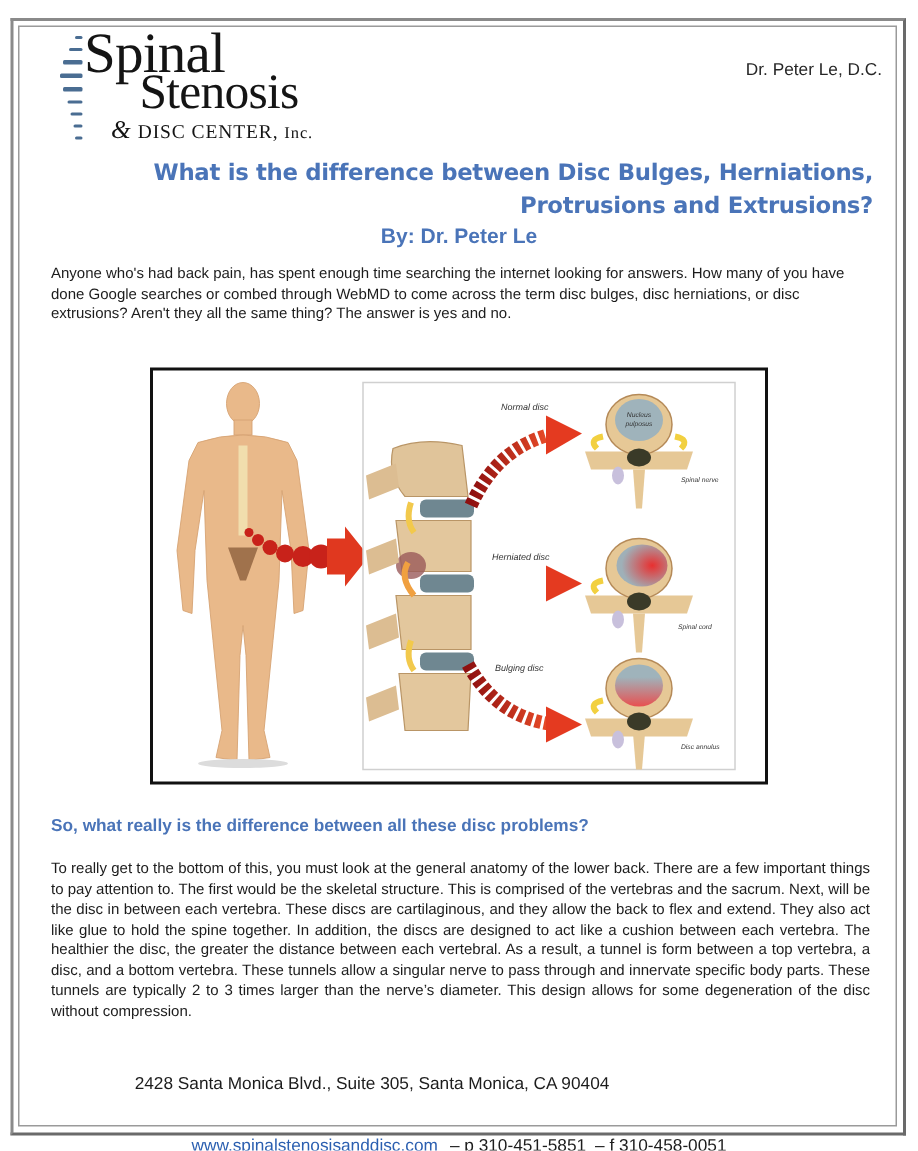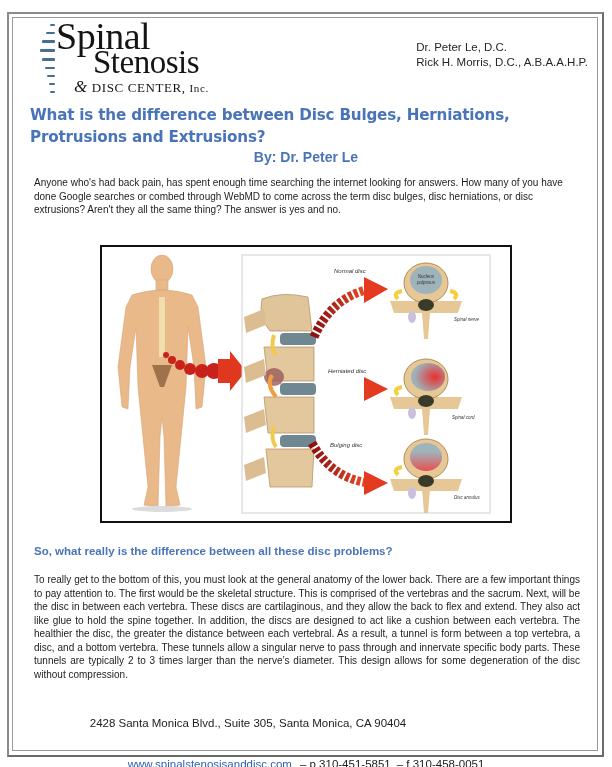--- a/index.html
+++ b/index.html
@@ -34,21 +34,21 @@
     font-family: "Liberation Serif", "DejaVu Serif", serif;
     font-size: 13px; letter-spacing: 0.6px; color: #141414; line-height: 16px;
   }
   .logo-line3 .amp { font-size: 17px; font-style: italic; margin-right: 4px; }
   .logo-line3 .inc { font-size: 11px; }
 
   .doctors { position: absolute; right: 24px; top: 40px; text-align: left; font-size: 11.5px; line-height: 15px; color: #262626; }
 
   
   .title {
-    position: absolute; left: 30px; width: 552px; top: 104px; text-align: left;
+    position: absolute; left: 30px; width: 552px; top: 104px; text-align: right;
     font-family: "DejaVu Sans", sans-serif; font-weight: bold; color: #4a74b8;
     font-size: 15.2px; line-height: 22px; letter-spacing: -0.2px;
   }
   .byline {
     position: absolute; left: 30px; width: 552px; top: 149px; text-align: center;
     font-weight: bold; color: #4a74b8; font-size: 14px;
   }
 
   .para {
     position: absolute; left: 34px; width: 546px; font-size: 10px; line-height: 13.5px;
@@ -95,21 +95,20 @@
   <div class="logo-line1">Spinal</div>
   <div class="logo-line2">Stenosis</div>
   <div class="logo-line3">
     <span class="amp">&amp;</span><span>DISC CENTER,</span>
     <span class="inc">Inc.</span>
   </div>
 </div>
 
 <div class="doctors">
   <div>Dr. Peter Le, D.C.</div>
-  <div>Rick H. Morris,  D.C., A.B.A.A.H.P.</div>
 </div>
 
 <div class="title">
   <div>What is the difference between Disc Bulges, Herniations,</div>
   <div>Protrusions and Extrusions?</div>
 </div>
 <div class="byline">By: Dr. Peter Le</div>
 
 <div class="para intro">Anyone who's had back pain, has spent enough time searching the internet looking for answers. How many of you have done Google searches or combed through WebMD to come across the term disc bulges, disc herniations, or disc extrusions? Aren't they all the same thing? The answer is yes and no.</div>
 

